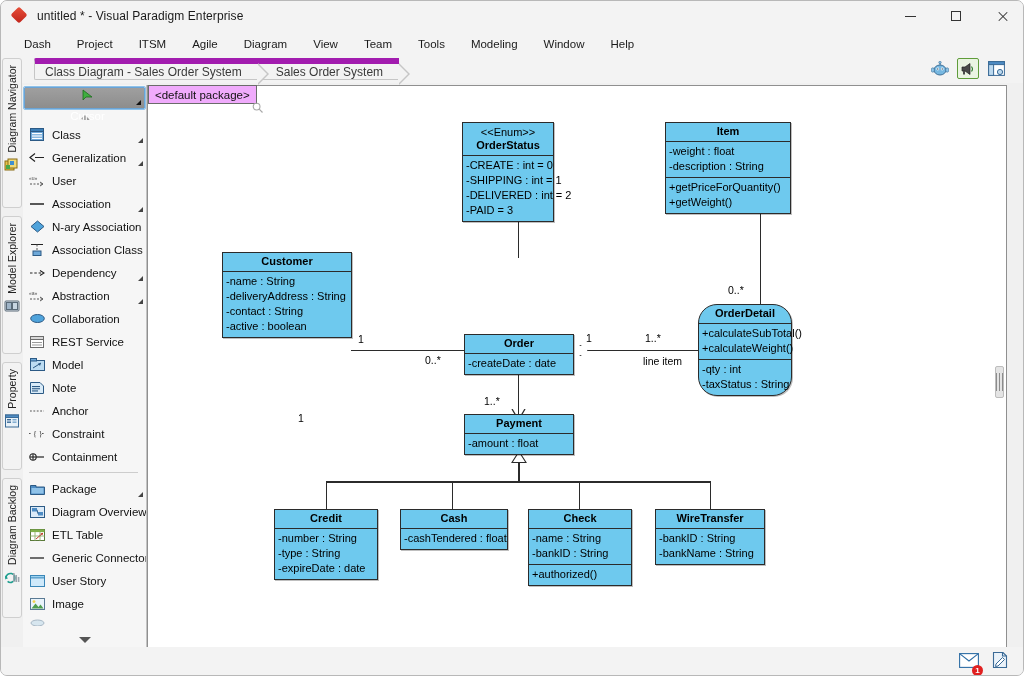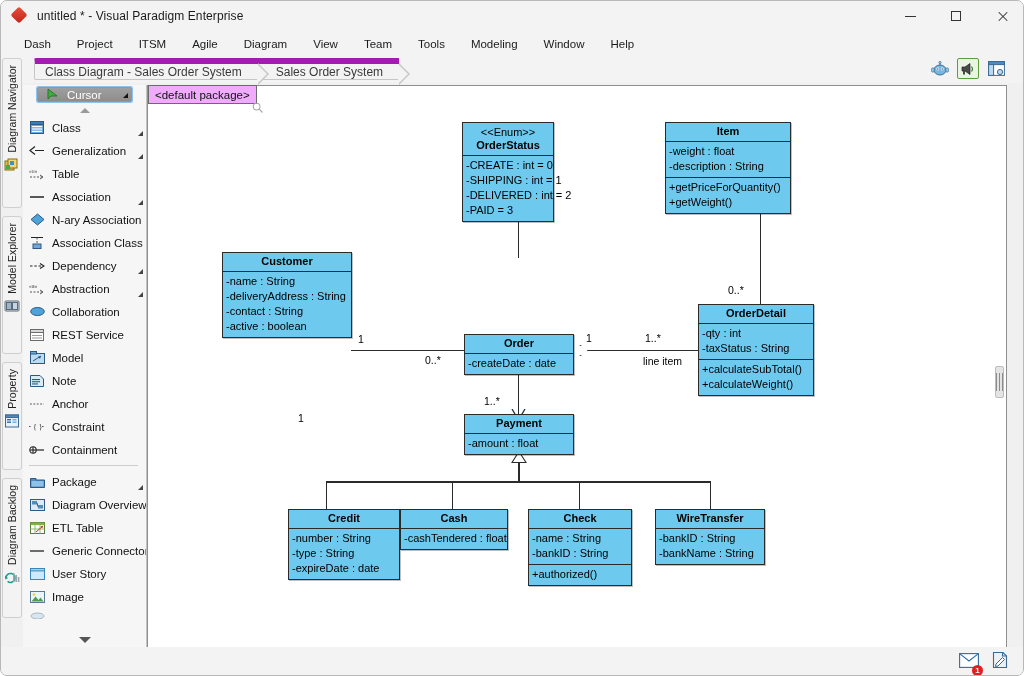--- a/index.html
+++ b/index.html
@@ -136,23 +136,24 @@
     display: flex; align-items: center; gap: 7px;
     padding-left: 6px;
     font-size: 11.5px; color: #111;
     white-space: nowrap;
   }
   .palrow.selected {
     background: linear-gradient(#9f9f9f,#8d8d8d);
     color: #fff;
     border: 1px solid #6aa4d6;
     outline: 1px solid #8fc2ea;
-    height: 15px;
-    margin: 2px 14px;
+    height: 22px;
+    margin: 2px 1px;
     border-radius: 1px;
+    flex-direction: column;
   }
   .palrow .arrow {
     position: absolute; right: 3px; bottom: 3px;
     width: 0; height: 0;
     border-left: 5px solid transparent;
     border-bottom: 5px solid #444;
   }
   .palrow.selected .arrow { border-bottom-color: #111; }
   .pal-ico { width: 16px; height: 15px; flex: none; display:flex; align-items:center; justify-content:center; }
   .pal-sep { height: 1px; background: #cdcdcd; margin: 4px 8px 4px 6px; }
@@ -409,21 +410,21 @@
     </div>
 
     <div class="palrow">
       <span class="pal-ico">
         <svg width="16" height="12" viewBox="0 0 16 12">
             <text x="0" y="5" font-size="5" fill="#555" font-family="sans-serif">«u»</text>
             <line x1="1" y1="9" x2="13" y2="9" stroke="#555" stroke-width="1" stroke-dasharray="2,1.5"></line>
             <path d="M11 7 L14 9 L11 11" fill="none" stroke="#555" stroke-width="1"></path>
           </svg>
       </span>
-      <span>Table</span>
+      <span>User</span>
     </div>
 
     <div class="palrow">
       <span class="pal-ico">
         <svg width="16" height="10" viewBox="0 0 16 10">
             <line x1="1" y1="5" x2="15" y2="5" stroke="#222" stroke-width="1.4"></line>
           </svg>
       </span>
       <span>Association</span>
       <span class="arrow"></span>
@@ -722,44 +723,44 @@
 
       <div class="uml" style="left:316px; top:230px; width:110px;">
         <div class="hdr">
           <div>Order</div>
         </div>
         <div class="sect">
           <div>-createDate : date</div>
         </div>
       </div>
 
-      <div class="uml" style="left:550px; top:200px; width:116px;">
+      <div class="uml" style="left:550px; top:200px; width:94px;border-radius:19px;">
         <div class="hdr">
           <div>OrderDetail</div>
+        </div>
+        <div class="sect">
+          <div>+calculateSubTotal()</div>
+          <div>+calculateWeight()</div>
         </div>
         <div class="sect">
           <div>-qty : int</div>
           <div>-taxStatus : String</div>
         </div>
-        <div class="sect">
-          <div>+calculateSubTotal()</div>
-          <div>+calculateWeight()</div>
-        </div>
       </div>
 
       <div class="uml" style="left:316px; top:310px; width:110px;">
         <div class="hdr">
           <div>Payment</div>
         </div>
         <div class="sect">
           <div>-amount : float</div>
         </div>
       </div>
 
-      <div class="uml" style="left:126px; top:405px; width:112px;margin-left:14px;">
+      <div class="uml" style="left:126px; top:405px; width:104px;">
         <div class="hdr">
           <div>Credit</div>
         </div>
         <div class="sect">
           <div>-number : String</div>
           <div>-type : String</div>
           <div>-expireDate : date</div>
         </div>
       </div>
 

